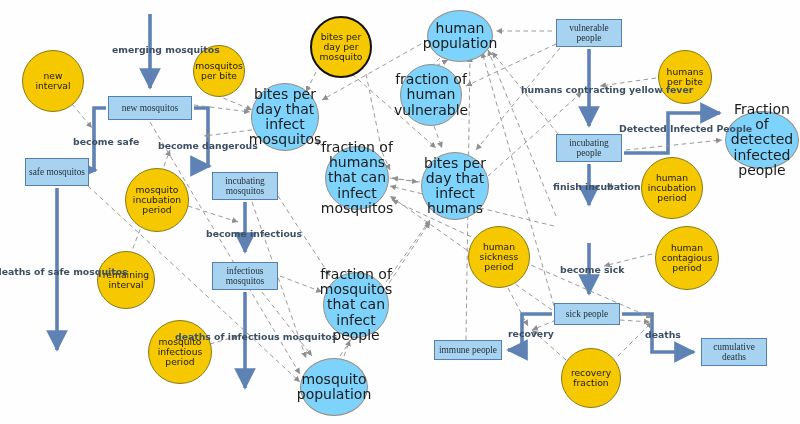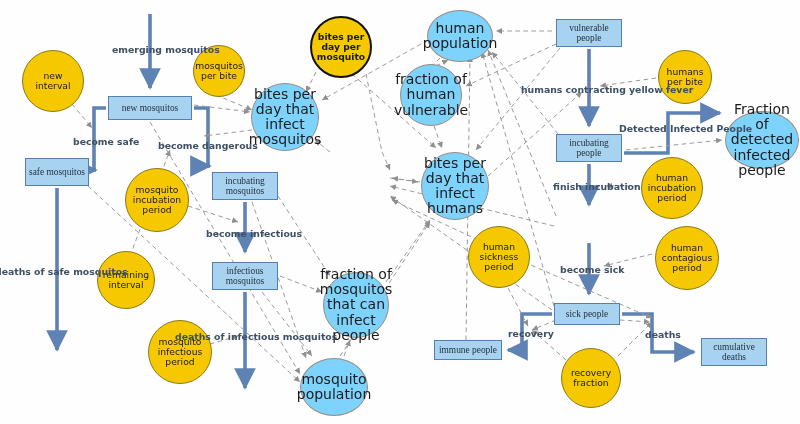--- a/index.html
+++ b/index.html
@@ -46,21 +46,20 @@
     font-size: 14px;
   }
   .node.param {
     background: #f5c800;
     border: 1.2px solid #8a7a16;
     border-radius: 50%;
     font-size: 9.2px;
   }
   .node.param.selected {
     border: 2px solid #111111;
-    font-weight: bold;
   }
   .flowlabel {
     position: absolute;
     font-size: 9.3px;
     color: #3d4f63;
     white-space: nowrap;
     z-index: 6;
     font-family: "DejaVu Sans", sans-serif;
     font-weight: bold;
   }
@@ -268,20 +267,23 @@
   </div>
 
   <div class="node aux" style="left:427px;top:10px;width:66px;height:52px">
     <span>human population</span>
   </div>
   <div class="node aux" style="left:400px;top:64px;width:62px;height:62px">
     <span>fraction of human vulnerable</span>
   </div>
   <div class="node aux" style="left:251px;top:83px;width:68px;height:68px">
     <span>bites per day that infect mosquitos</span>
+  </div>
+  <div class="node aux" style="left:325px;top:146px;width:64px;height:64px">
+    <span>fraction of humans that can infect mosquitos</span>
   </div>
   <div class="node aux" style="left:421px;top:152px;width:68px;height:68px">
     <span>bites per day that infect humans</span>
   </div>
   <div class="node aux" style="left:323px;top:272px;width:66px;height:66px">
     <span>fraction of mosquitos that can infect people</span>
   </div>
   <div class="node aux" style="left:300px;top:358px;width:68px;height:58px">
     <span>mosquito population</span>
   </div>

